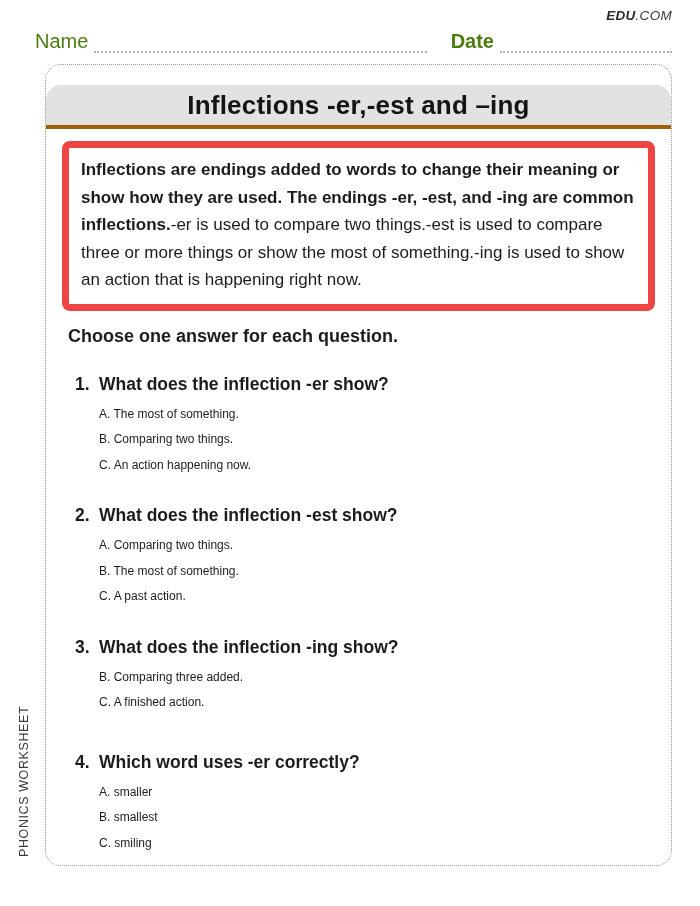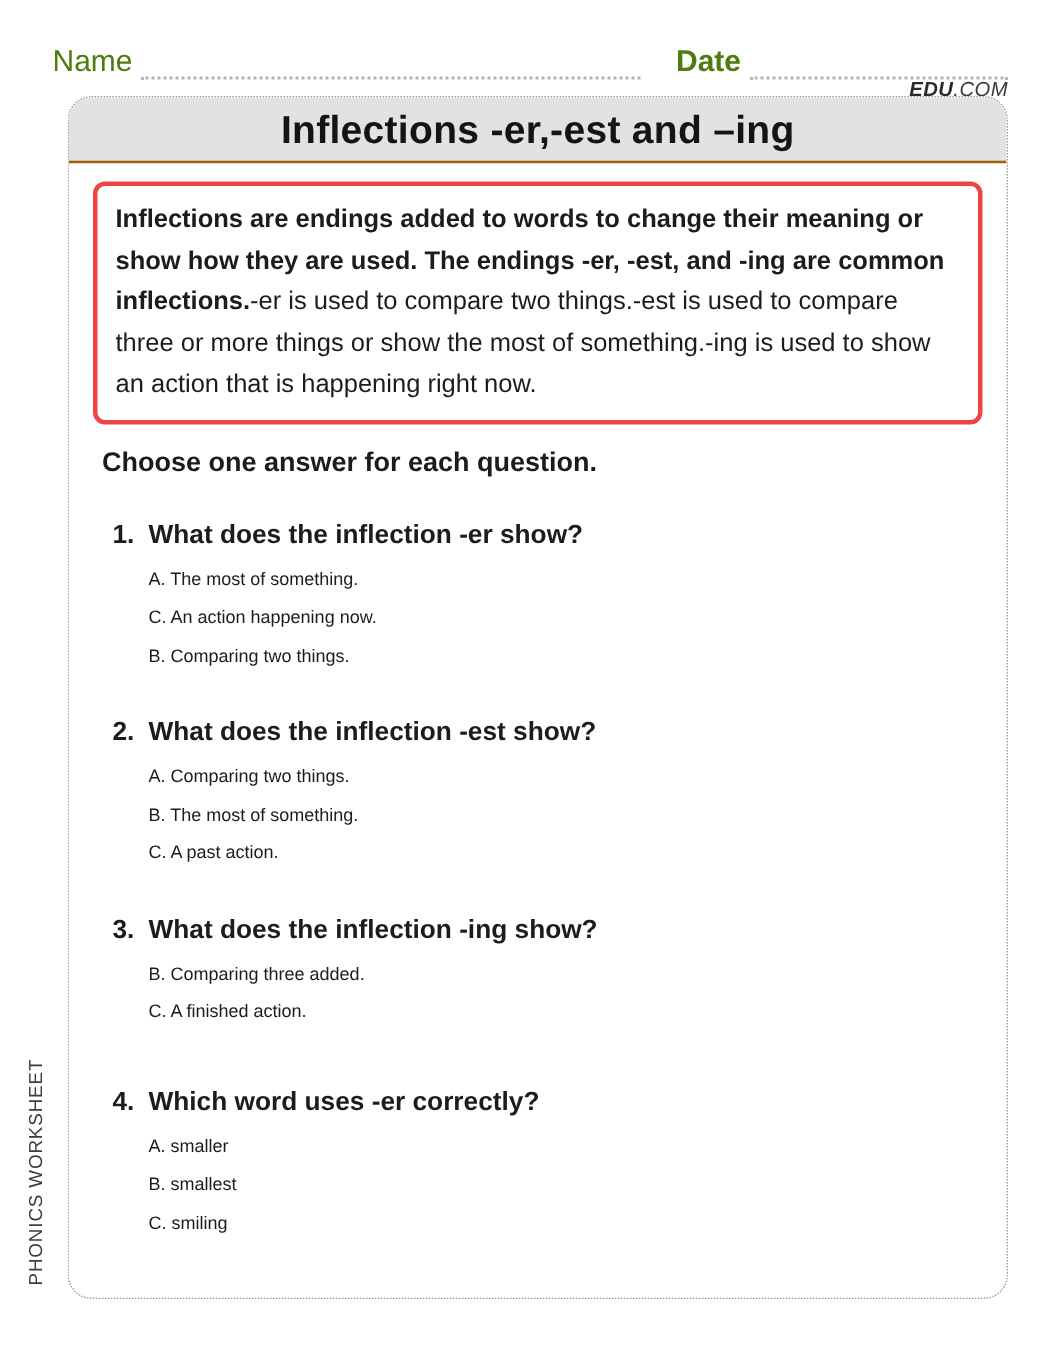--- a/index.html
+++ b/index.html
@@ -15,21 +15,20 @@
 
   
   .logo {
     position: absolute;
     top: 8px;
     right: 28px;
     font-size: 13.5px;
     font-style: italic;
     color: #2b2b2b;
     letter-spacing: 0.3px;
-    margin-top: 44px;
   }
   .logo .logo-bold { font-weight: bold; }
   .logo .logo-rest { font-weight: 400; color: #3a3a3a; }
 
   
   .name-date {
     position: absolute;
     top: 29px;
     left: 35px;
     width: 637px;
@@ -54,37 +53,38 @@
     left: 45px;
     width: 627px;
     height: 802px;
     border: 1px dotted #9a9a9a;
     border-radius: 16px;
     background: #ffffff;
   }
   .titlebar {
     height: 44px;
     background: #e2e2e2;
-    border-bottom: 2px solid #a16207;
+    border-bottom: 4px solid #a16207;
     border-radius: 15px 15px 0 0;
     display: flex;
     align-items: center;
     justify-content: center;
+    margin-top: 20px;
   }
   .titlebar .title-text {
     font-weight: bold;
     font-size: 26px;
     letter-spacing: 0.2px;
     color: #141414;
   }
 
   .content { padding: 12px 16px 0 16px; }
 
   .infobox {
-    border: 3px solid #ef4444;
+    border: 7px solid #ef4444;
     border-radius: 8px;
     padding: 8px 12px 10px 12px;
     font-size: 17px;
     line-height: 27.5px;
     color: #1c1c1c;
   }
   .infobox .info-bold { font-weight: bold; }
 
   .instruction {
     margin: 15px 0 0 6px;
@@ -151,22 +151,22 @@
 
     <div class="questions">
 
       <div class="question">
         <div class="q-head">
           <span class="q-num">1.</span>
           <span class="q-text">What does the inflection -er show?</span>
         </div>
         <ul class="q-options">
           <li>A. The most of something.</li>
+          <li>B. Comparing two things.</li>
           <li>C. An action happening now.</li>
-          <li>B. Comparing two things.</li>
         </ul>
       </div>
 
       <div class="question">
         <div class="q-head">
           <span class="q-num">2.</span>
           <span class="q-text">What does the inflection -est show?</span>
         </div>
         <ul class="q-options">
           <li>A. Comparing two things.</li>

